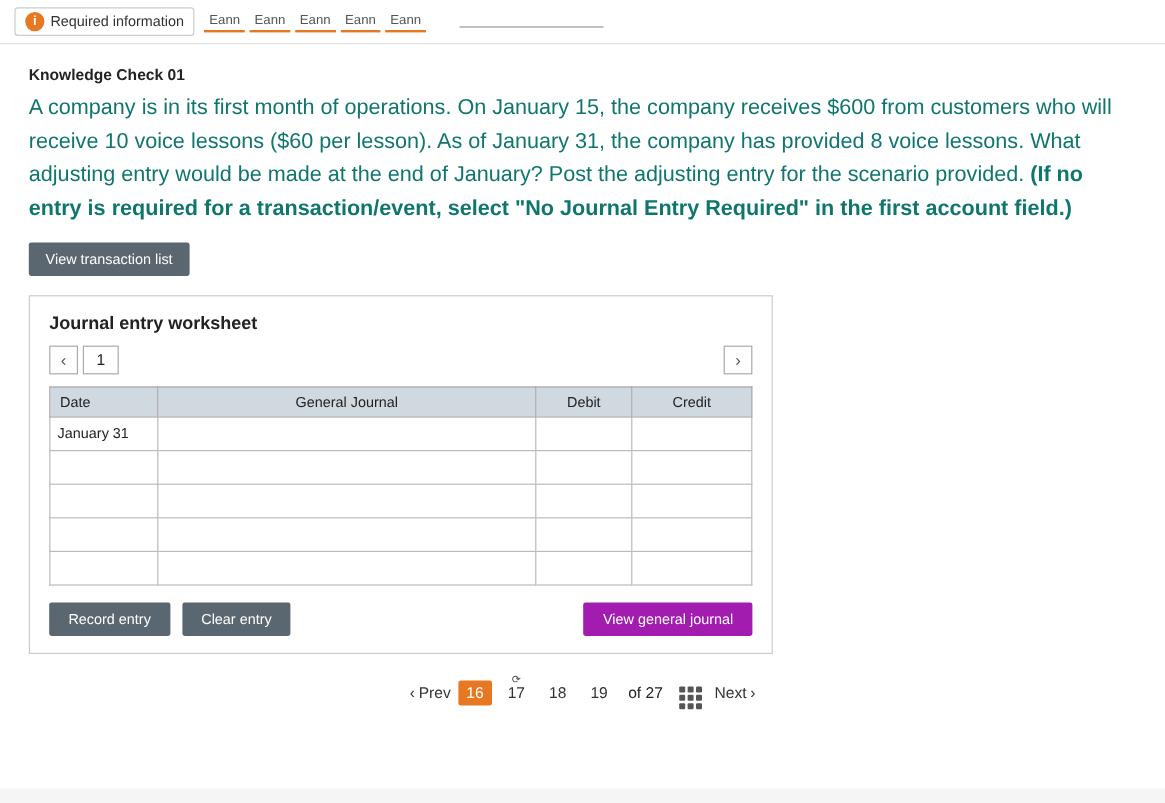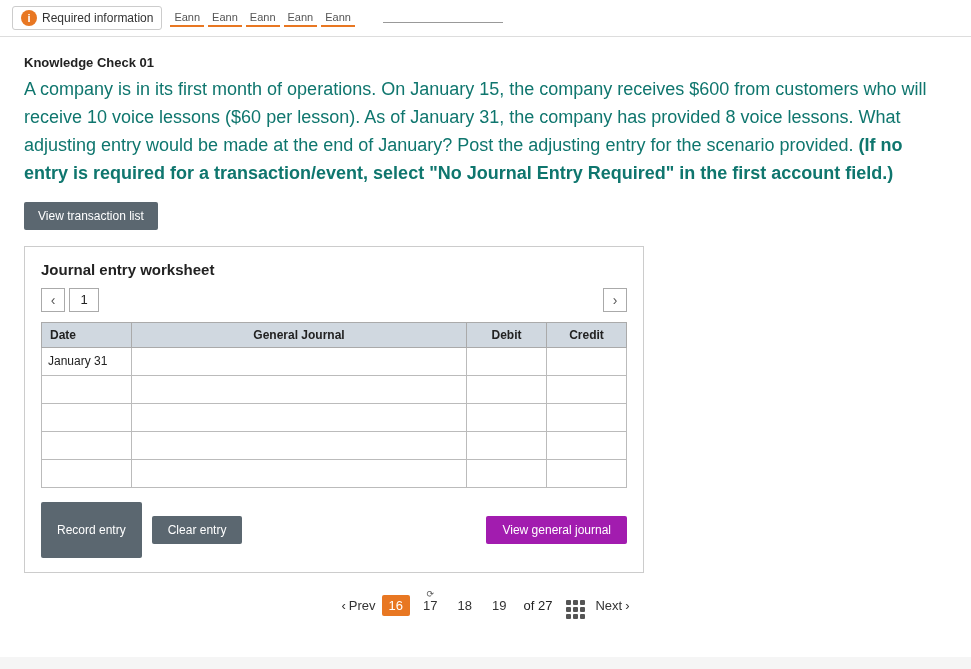--- a/index.html
+++ b/index.html
@@ -142,27 +142,27 @@
     .journal-table {
       width: 100%;
       border-collapse: collapse;
       margin-bottom: 14px;
     }
     .journal-table th {
       background: #d0d8e0;
       border: 1px solid #aaa;
       padding: 5px 8px;
       font-size: 12px;
-      font-weight: bold;
+      font-weight: normal;
       text-align: center;
     }
     .journal-table th.date-col { text-align: left; width: 90px; }
     .journal-table th.gj-col { text-align: center; }
     .journal-table th.debit-col { width: 80px; }
-    .journal-table th.credit-col { width: 80px; }
+    .journal-table th.credit-col { width: 100px; }
     .journal-table td {
       border: 1px solid #bbb;
       padding: 0;
       height: 28px;
     }
     .journal-table td.date-cell {
       padding: 4px 6px;
       font-size: 12px;
       vertical-align: middle;
     }
@@ -177,21 +177,21 @@
     }
     .action-buttons {
       display: flex;
       gap: 10px;
       align-items: center;
     }
     .btn-record {
       background: #5b6770;
       color: white;
       border: none;
-      padding: 21px 16px;
+      padding: 7px 16px;
       font-size: 12px;
       border-radius: 2px;
       cursor: pointer;
     }
     .btn-clear {
       background: #5b6770;
       color: white;
       border: none;
       padding: 7px 16px;
       font-size: 12px;

